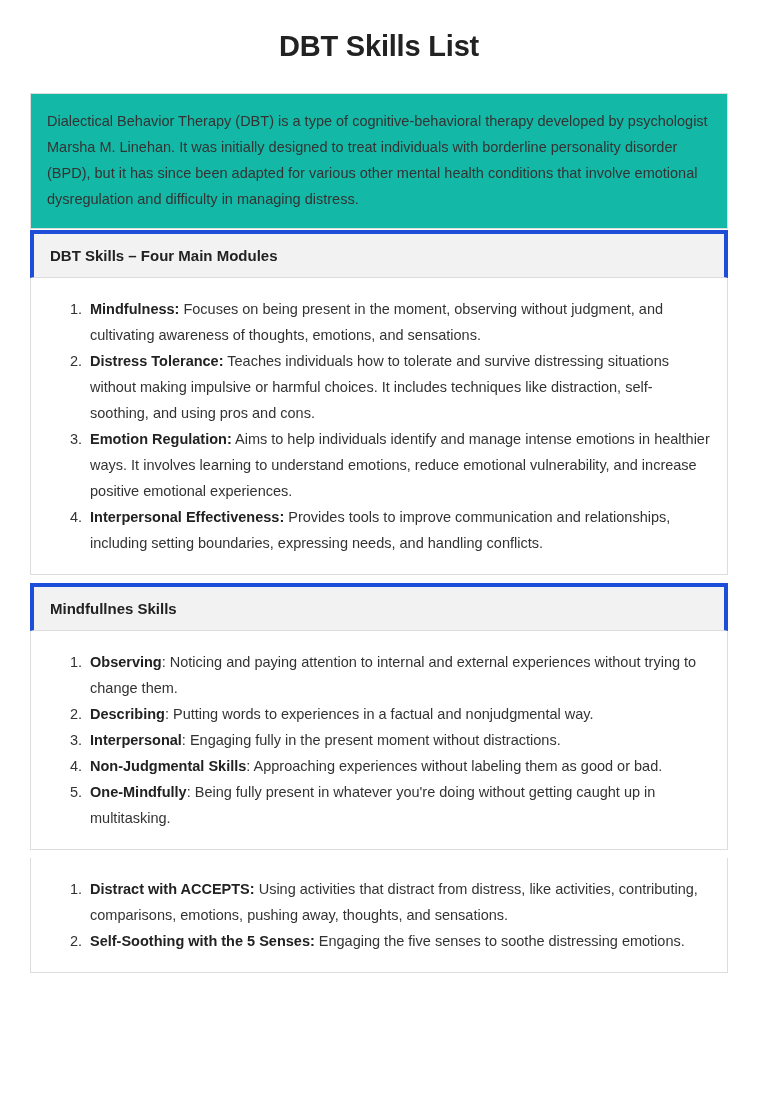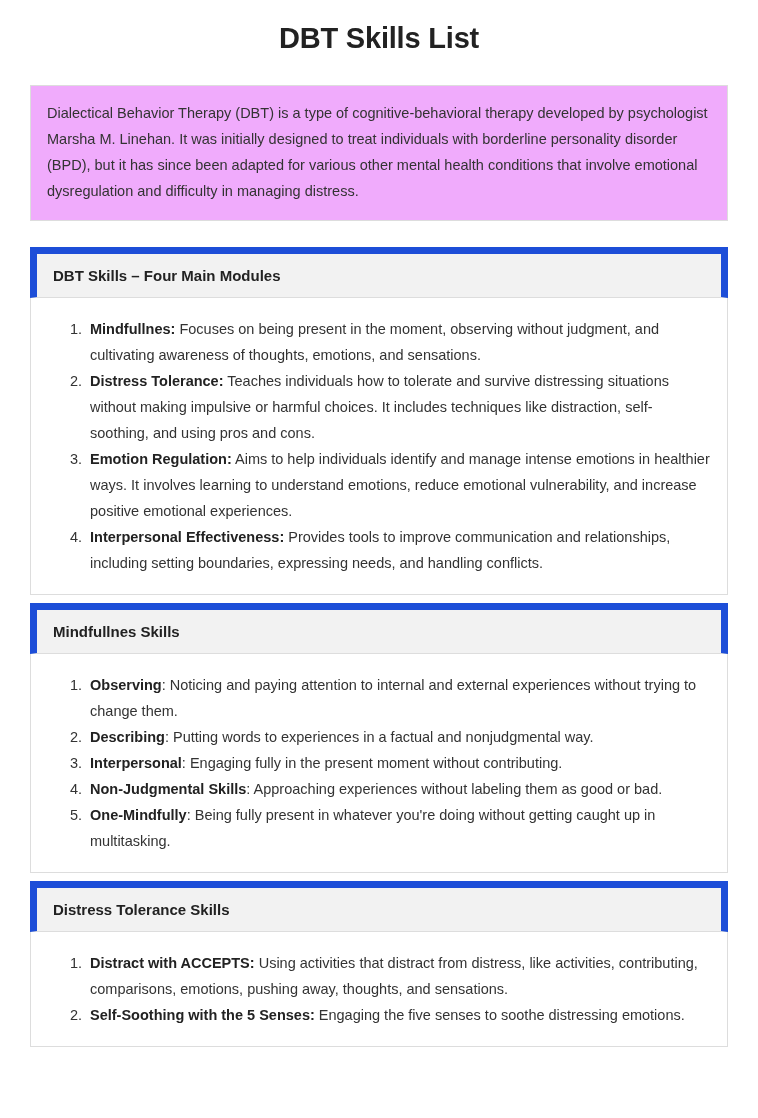--- a/index.html
+++ b/index.html
@@ -21,34 +21,34 @@
     padding: 0;
   }
 
   .doc-title {
     text-align: center;
     font-size: 29px;
     font-weight: bold;
     color: #222222;
     letter-spacing: -0.2px;
     margin: 0;
-    padding: 20px 0 0 0;
+    padding: 28px 0 0 0;
     line-height: 1.3;
   }
 
   .content {
     padding: 0 30px;
     margin-top: 27px;
   }
 
   
   .panel {
     border: 1px solid #dddddd;
-    background: #f0abfc;
-    margin-bottom: 26px;
+    background: #14b8a6;
+    margin-bottom: 1px;
   }
   .panel:last-child { margin-bottom: 0; }
 
   .panel-body {
     padding: 14px 16px 14px 16px;
   }
 
   .intro-panel .panel-body {
     padding: 14px 16px 16px 16px;
   }
@@ -59,21 +59,21 @@
     color: #333333;
     margin: 0;
   }
   .para + .para {
     margin-top: 26px;
   }
 
   
   .section-header {
     background: #f2f2f2;
-    border: 7px solid #1d4ed8;
+    border: 4px solid #1d4ed8;
     border-bottom: 1px solid #dddddd;
     padding: 11px 16px 11px 16px;
     font-size: 15px;
     font-weight: bold;
     color: #222222;
     line-height: 1.4;
   }
 
   .section-panel {
     border: 1px solid #dddddd;
@@ -120,40 +120,39 @@
       <div class="panel-body">
         <p class="para">Dialectical Behavior Therapy (DBT) is a type of cognitive-behavioral therapy developed by psychologist Marsha M. Linehan. It was initially designed to treat individuals with borderline personality disorder (BPD), but it has since been adapted for various other mental health conditions that involve emotional dysregulation and difficulty in managing distress.</p>
       </div>
     </div>
 
     <div id="sections-root">
         <div class="section-header">DBT Skills – Four Main Modules</div>
         <div class="section-panel">
           <div class="panel-body">
             <ol class="skill-list">
-              <li><span class="term">Mindfullnes:</span><span class="desc"> Focuses on being present in the moment, observing without judgment, and cultivating awareness of thoughts, emotions, and sensations.</span></li>
+              <li><span class="term">Mindfulness:</span><span class="desc"> Focuses on being present in the moment, observing without judgment, and cultivating awareness of thoughts, emotions, and sensations.</span></li>
               <li><span class="term">Distress Tolerance:</span><span class="desc"> Teaches individuals how to tolerate and survive distressing situations without making impulsive or harmful choices. It includes techniques like distraction, self-soothing, and using pros and cons.</span></li>
               <li><span class="term">Emotion Regulation:</span><span class="desc"> Aims to help individuals identify and manage intense emotions in healthier ways. It involves learning to understand emotions, reduce emotional vulnerability, and increase positive emotional experiences.</span></li>
               <li><span class="term">Interpersonal Effectiveness:</span><span class="desc"> Provides tools to improve communication and relationships, including setting boundaries, expressing needs, and handling conflicts.</span></li>
             </ol>
           </div>
         </div>
         <div class="section-header">Mindfullnes Skills</div>
         <div class="section-panel">
           <div class="panel-body">
             <ol class="skill-list">
               <li><span class="term">Observing</span><span class="desc">: Noticing and paying attention to internal and external experiences without trying to change them.</span></li>
               <li><span class="term">Describing</span><span class="desc">: Putting words to experiences in a factual and nonjudgmental way.</span></li>
-              <li><span class="term">Interpersonal</span><span class="desc">: Engaging fully in the present moment without contributing.</span></li>
+              <li><span class="term">Interpersonal</span><span class="desc">: Engaging fully in the present moment without distractions.</span></li>
               <li><span class="term">Non-Judgmental Skills</span><span class="desc">: Approaching experiences without labeling them as good or bad.</span></li>
               <li><span class="term">One-Mindfully</span><span class="desc">: Being fully present in whatever you're doing without getting caught up in multitasking.</span></li>
             </ol>
           </div>
         </div>
-        <div class="section-header">Distress Tolerance Skills</div>
         <div class="section-panel">
           <div class="panel-body">
             <ol class="skill-list">
               <li><span class="term">Distract with ACCEPTS:</span><span class="desc"> Using activities that distract from distress, like activities, contributing, comparisons, emotions, pushing away, thoughts, and sensations.</span></li>
               <li><span class="term">Self-Soothing with the 5 Senses:</span><span class="desc"> Engaging the five senses to soothe distressing emotions.</span></li>
             </ol>
           </div>
         </div>
       </div>
 

